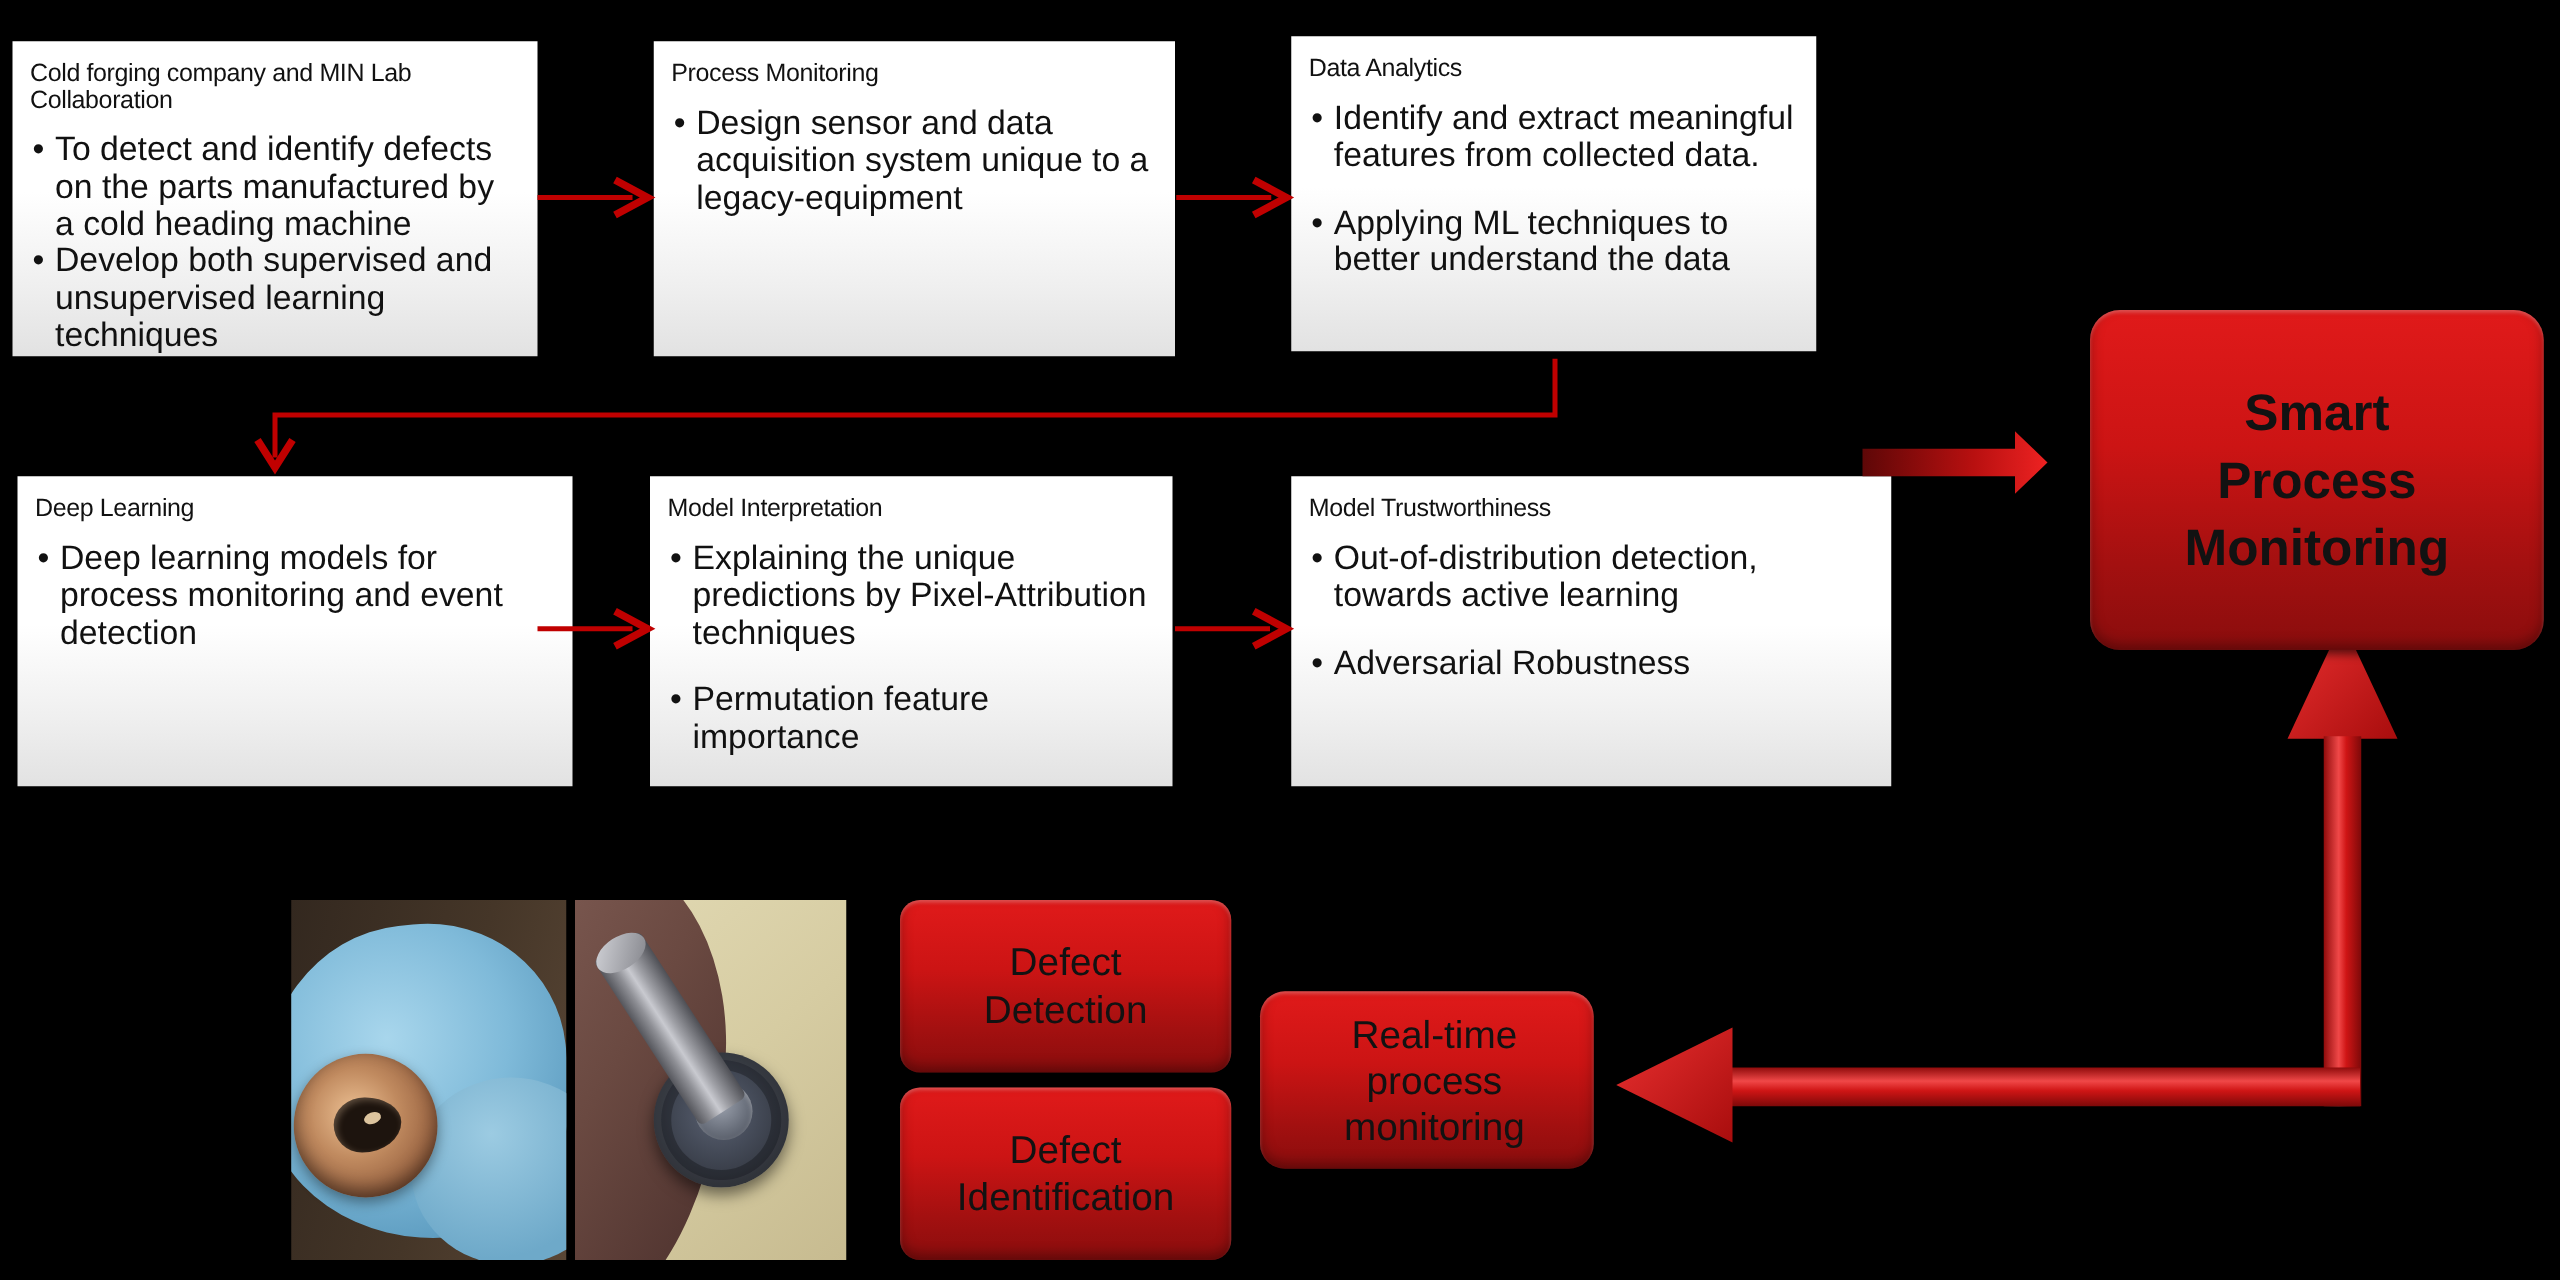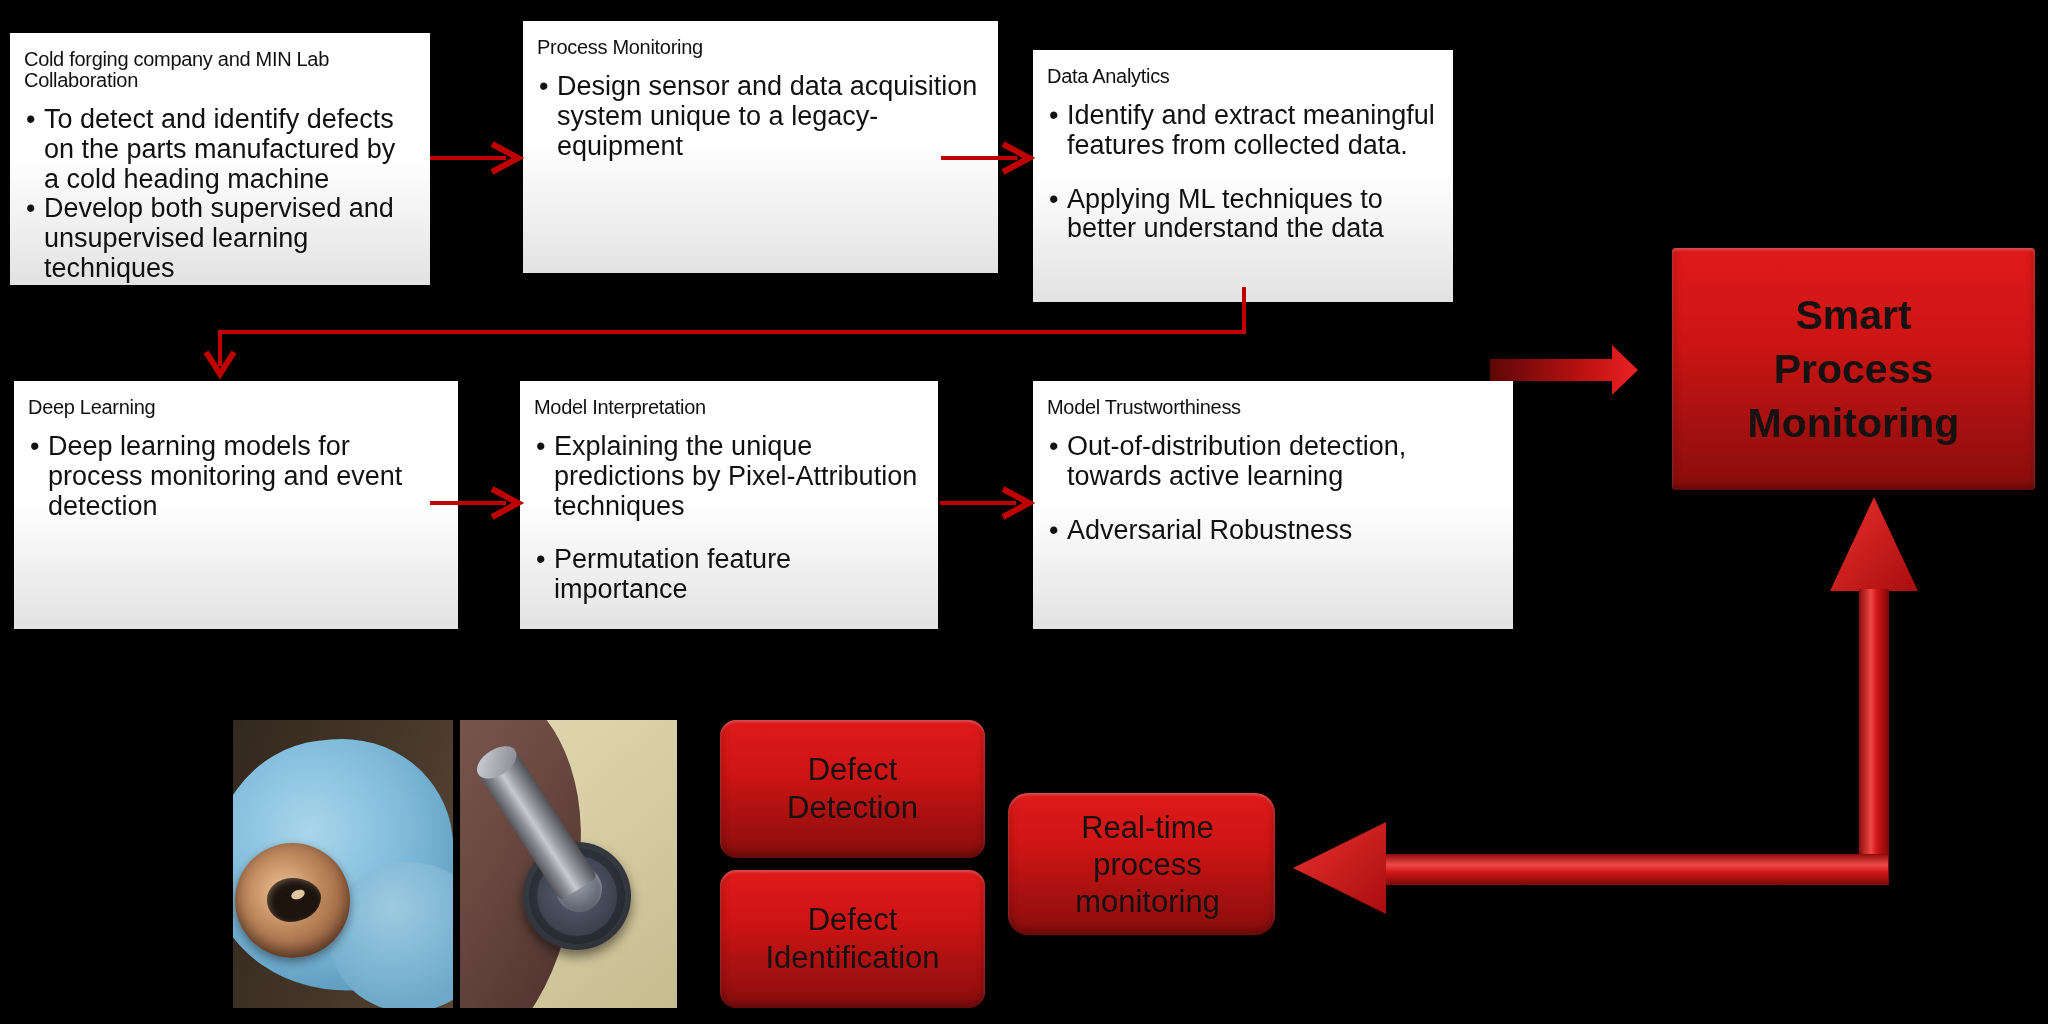--- a/index.html
+++ b/index.html
@@ -19,21 +19,21 @@
   .bullet.gap{margin-top:24px;}
   .bullet.tight{margin-top:0;}
   
   .rnode{
     position:absolute;display:flex;flex-direction:column;align-items:center;justify-content:center;
     background:linear-gradient(180deg,#e01a1a 0%,#cc1414 40%,#a31010 75%,#8a0d0d 100%);
     color:#121212;text-align:center;box-sizing:border-box;
     box-shadow:inset 0 2px 3px rgba(255,255,255,.25), inset 0 -4px 10px rgba(0,0,0,.35), 0 3px 8px rgba(0,0,0,.6);
   }
   .rnode .ln{display:block;}
-  #node-smart{left:1672px;top:248px;width:363px;height:242px;border-radius:4px;
+  #node-smart{left:1672px;top:248px;width:363px;height:272px;border-radius:24px;
     font-size:41px;font-weight:bold;line-height:54px;}
   #node-detect{left:720px;top:720px;width:265px;height:138px;border-radius:16px;
     font-size:31px;line-height:38px;}
   #node-identify{left:720px;top:870px;width:265px;height:138px;border-radius:16px;
     font-size:31px;line-height:38px;}
   #node-realtime{left:1008px;top:793px;width:267px;height:142px;border-radius:20px;
     font-size:31px;line-height:37px;padding-left:12px;}
   
   #connectors{position:absolute;left:0;top:0;width:2048px;height:1024px;}
   
@@ -74,26 +74,26 @@
 <body>
 
 <div id="canvas">
 
   <div class="wbox" style="left:10px;top:33px;width:420px;height:252px">
     <div class="title">Cold forging company and MIN Lab Collaboration</div>
     <div class="bullet">To detect and identify defects on the parts manufactured by a cold heading machine</div>
     <div class="bullet tight">Develop both supervised and unsupervised learning techniques</div>
   </div>
 
-  <div class="wbox" style="left:523px;top:21px;width:475px;height:252px">
+  <div class="wbox" style="left:523px;top:33px;width:417px;height:252px">
     <div class="title">Process Monitoring</div>
     <div class="bullet">Design sensor and data acquisition system unique to a legacy-equipment</div>
   </div>
 
-  <div class="wbox" style="left:1033px;top:50px;width:420px;height:252px">
+  <div class="wbox" style="left:1033px;top:29px;width:420px;height:252px">
     <div class="title">Data Analytics</div>
     <div class="bullet">Identify and extract meaningful features from collected data.</div>
     <div class="bullet gap">Applying ML techniques to better understand the data</div>
   </div>
 
   <div class="wbox" style="left:14px;top:381px;width:444px;height:248px">
     <div class="title">Deep Learning</div>
     <div class="bullet">Deep learning models for process monitoring and event detection</div>
   </div>
 

